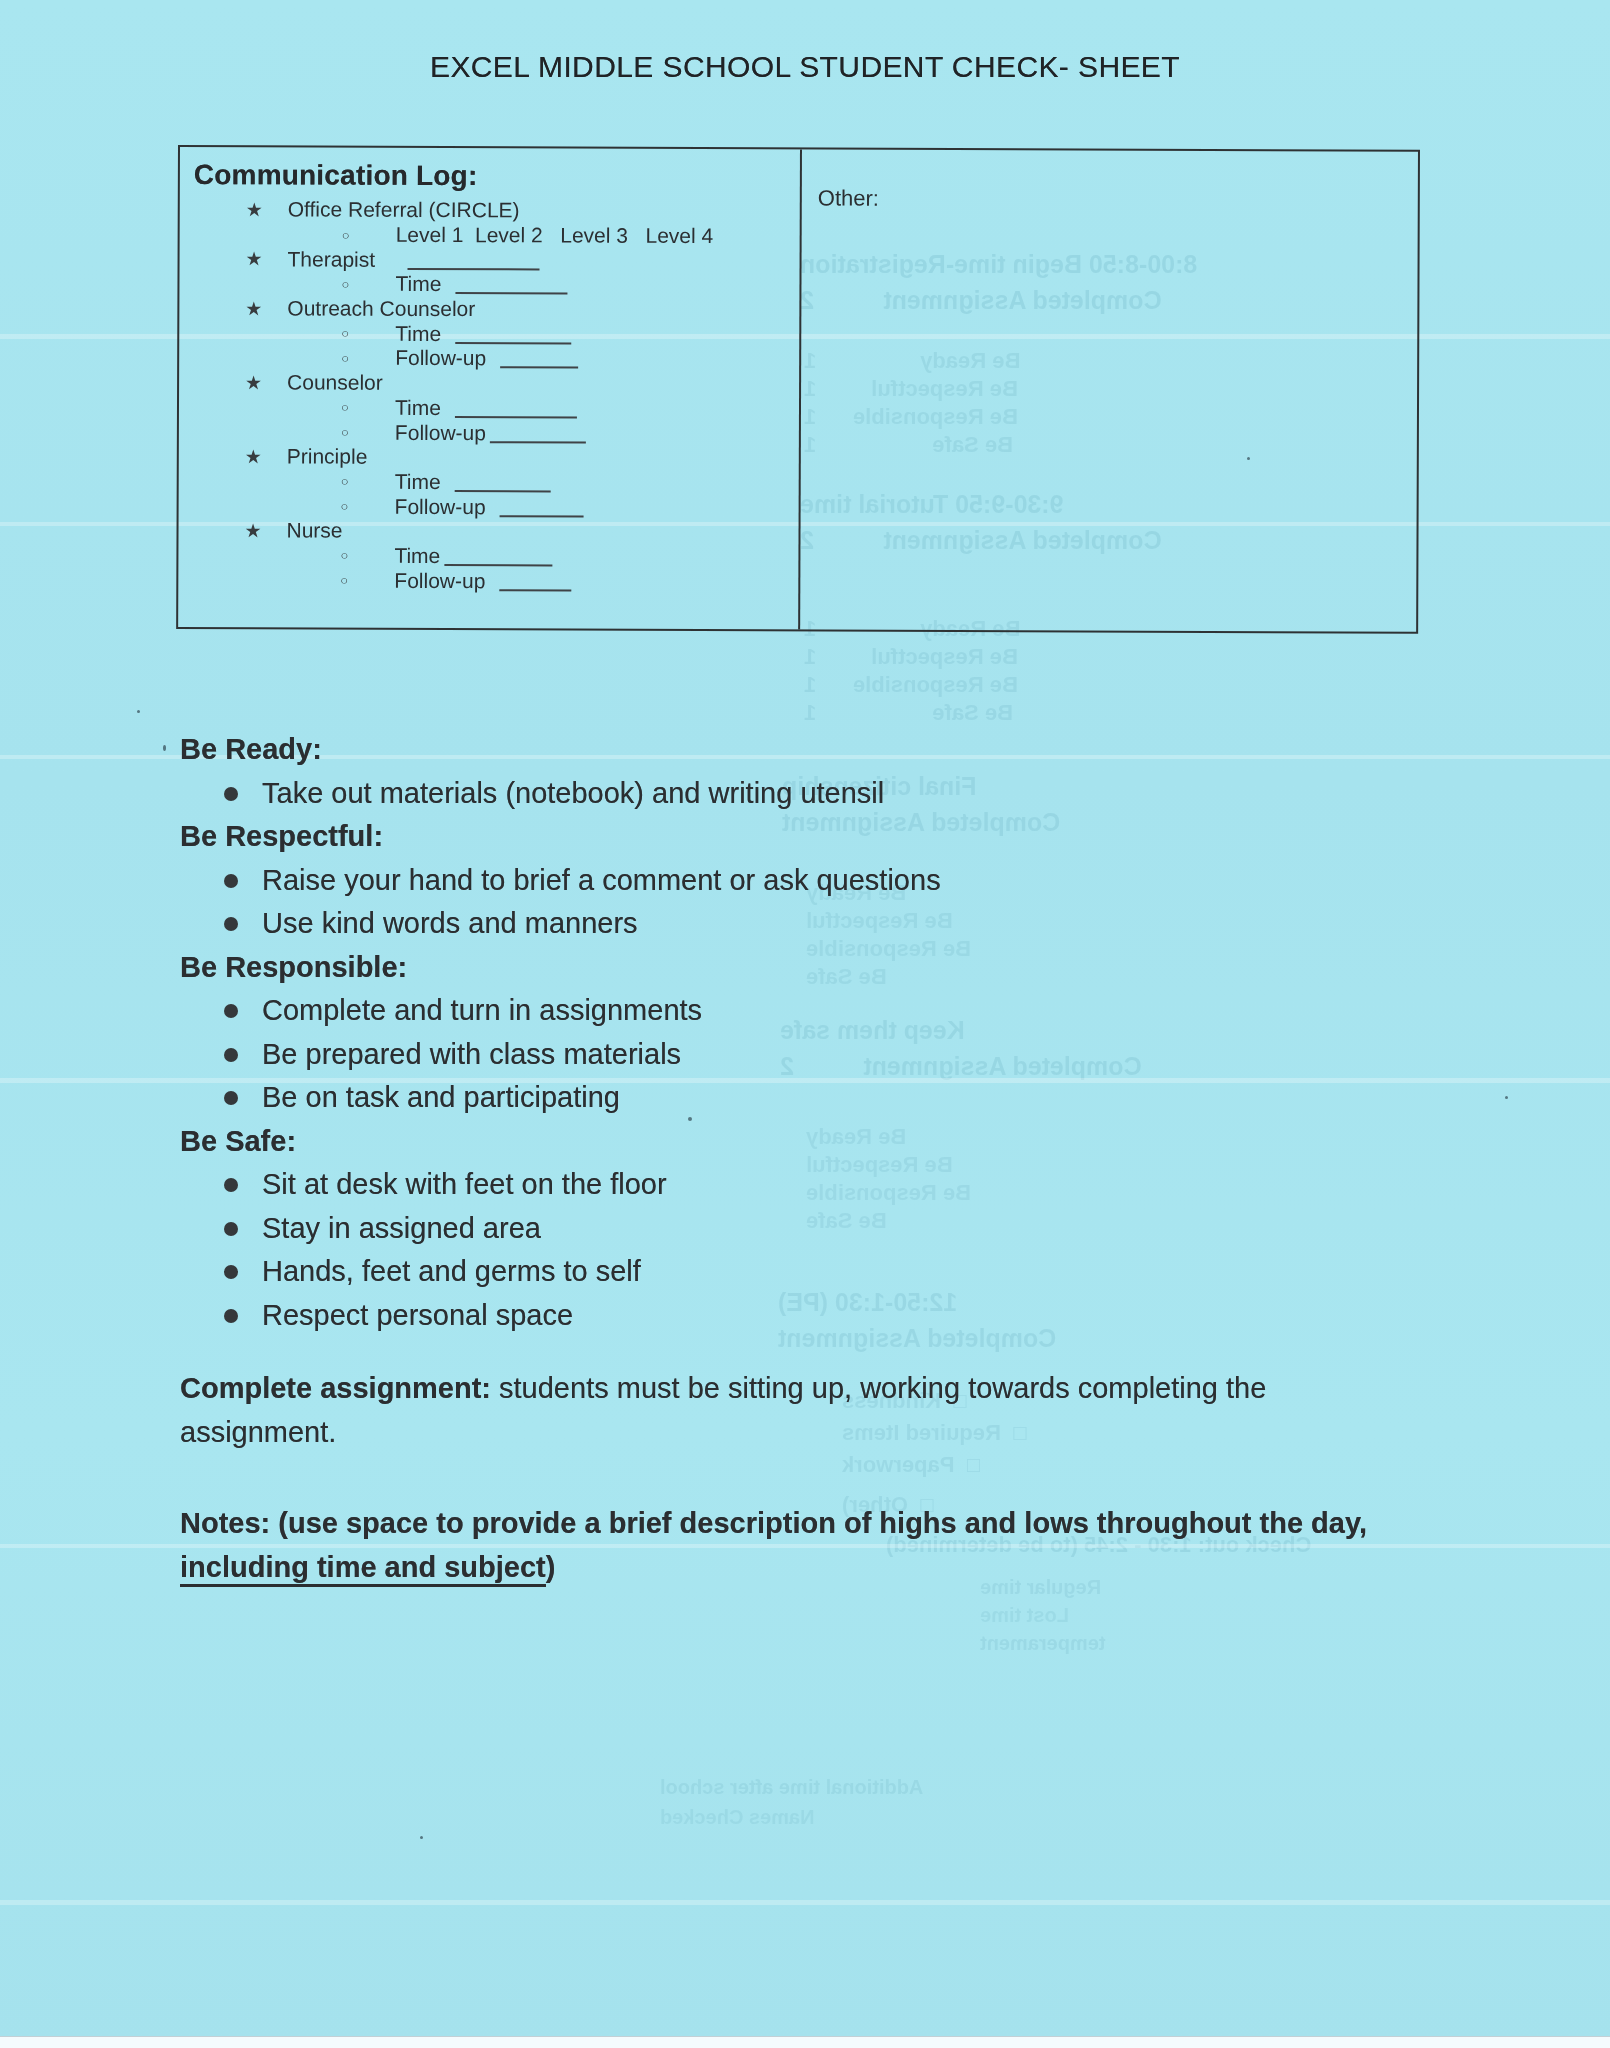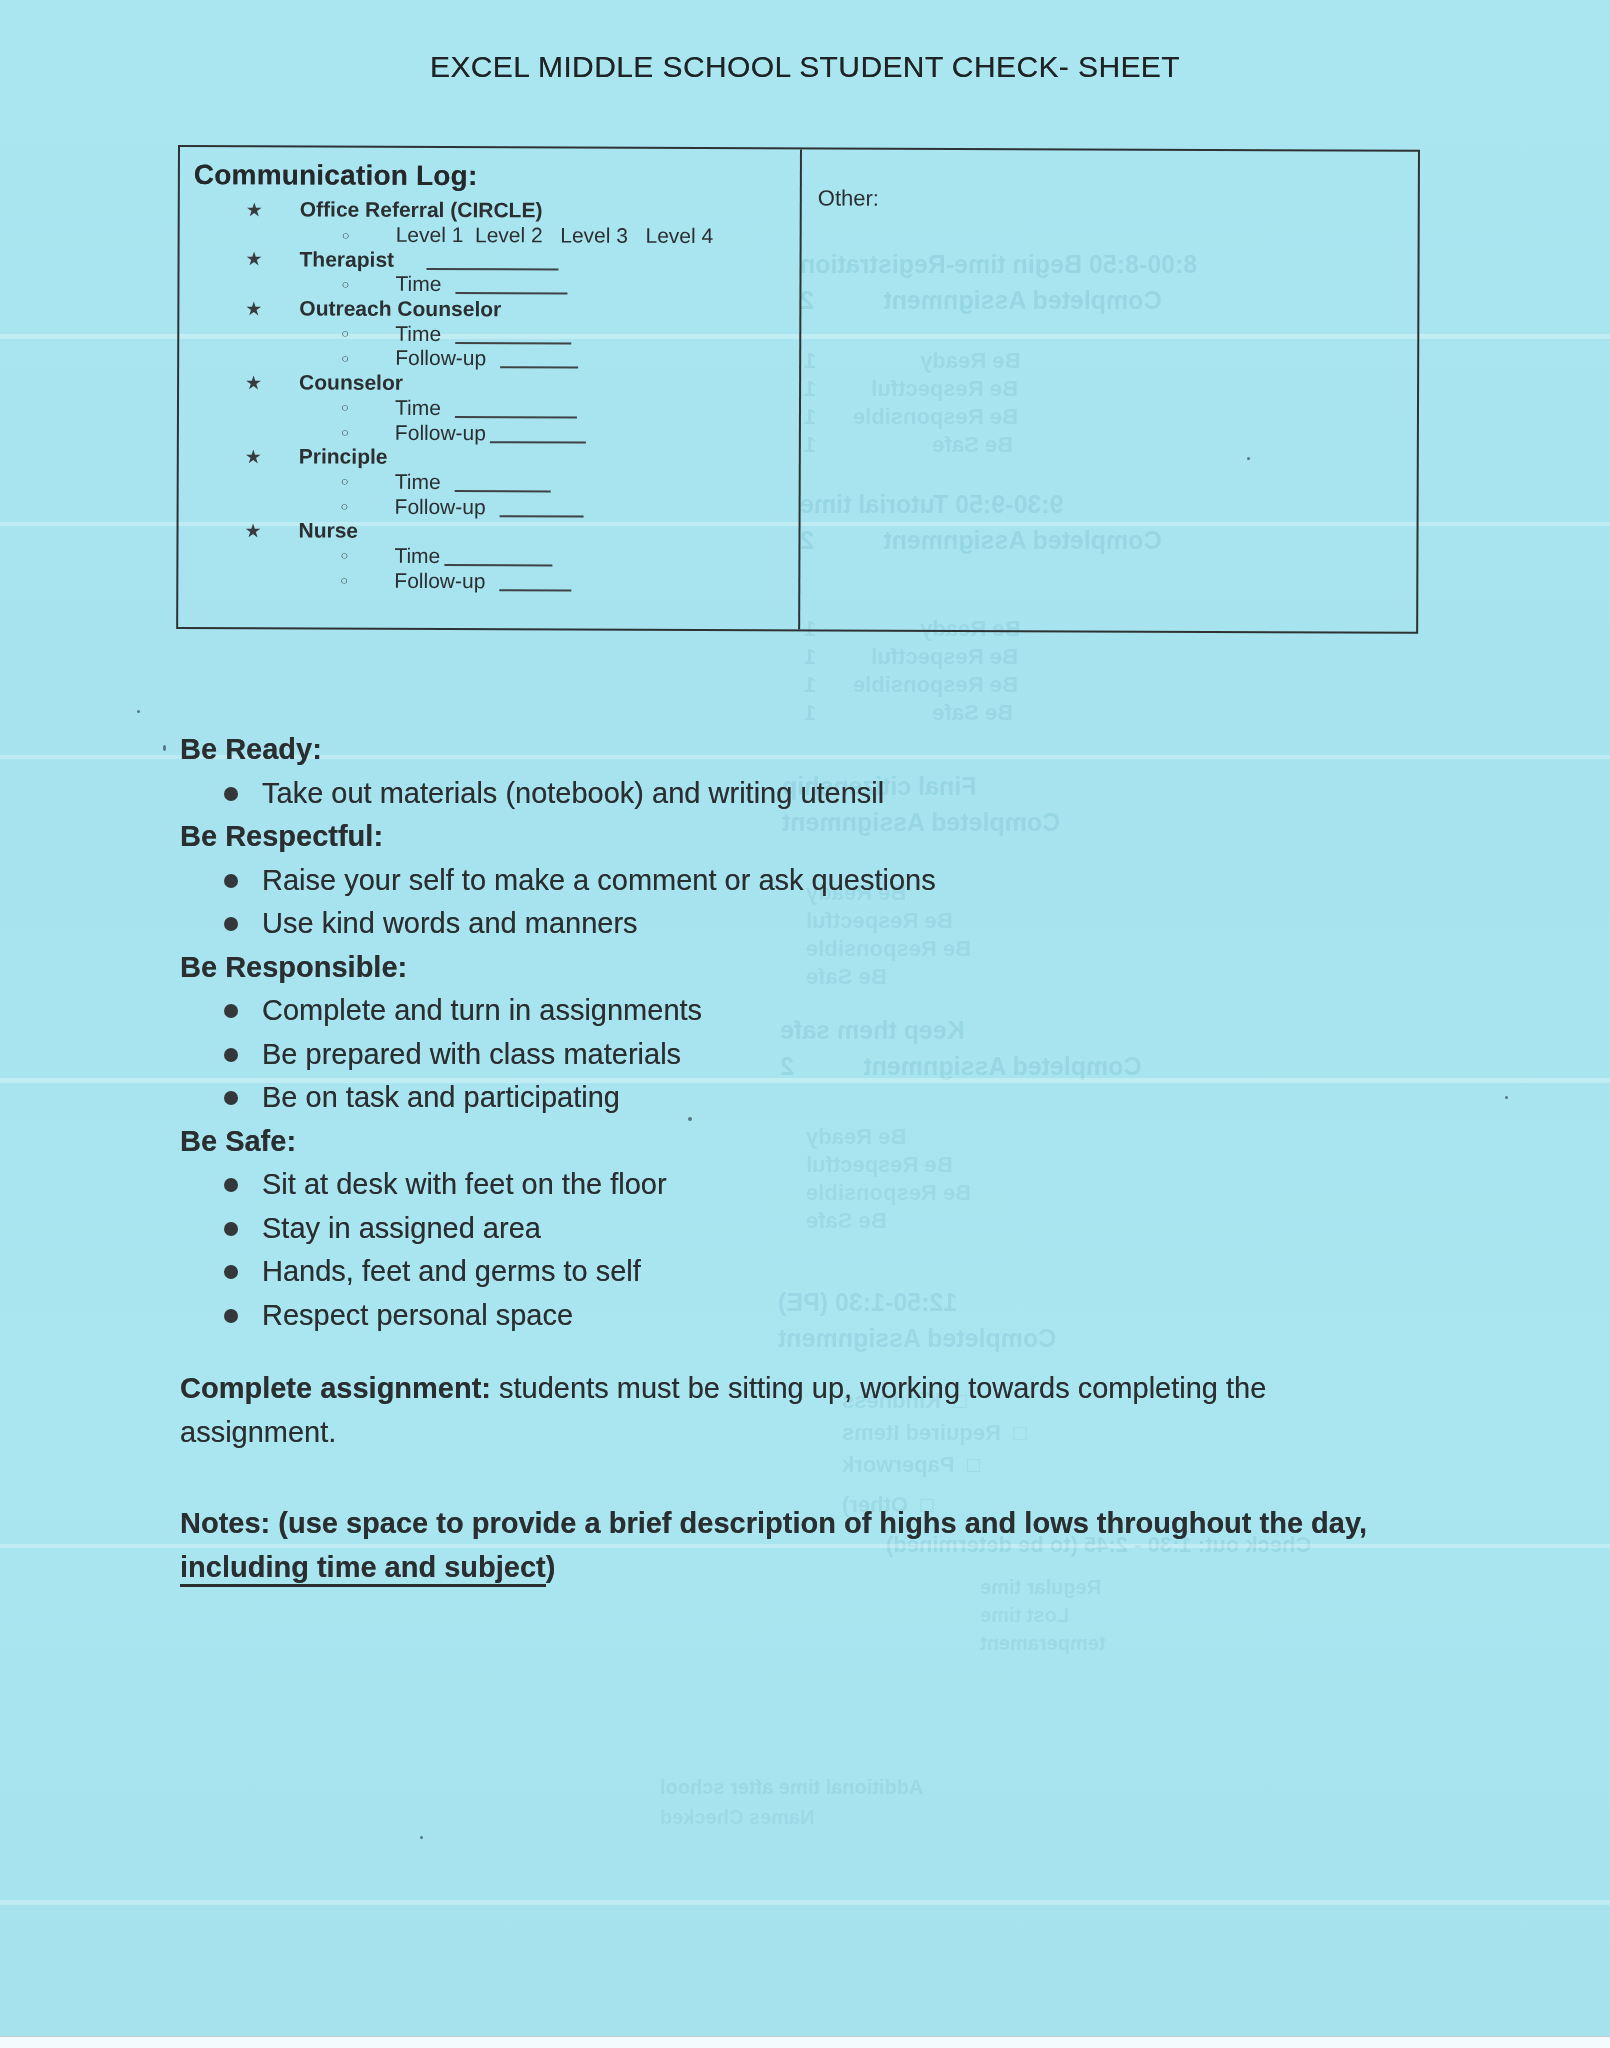--- a/index.html
+++ b/index.html
@@ -15,21 +15,21 @@
   .comm-box{position:absolute;left:178px;top:145px;width:1242px;height:484px;
             border:2px solid #2e3234;display:flex;box-sizing:border-box;
             transform:rotate(.22deg);transform-origin:left top;}
   .comm-left{width:622px;border-right:2px solid #2e3234;box-sizing:border-box;
              padding:12px 0 0 14px;color:#26292c;}
   .clog-heading{font-size:28px;font-weight:bold;margin-bottom:6px;letter-spacing:.2px;
                 text-shadow:0 0 .6px rgba(38,41,44,.7);}
   .clog-rows{font-size:21px;color:#2b2f32;}
   .row-star{display:flex;align-items:center;height:24.7px;padding-left:52px;}
   .row-star .star{width:30px;font-size:19px;color:#383c3f;line-height:1;}
-  .row-star .lbl{margin-left:24px;white-space:pre;font-weight:bold;}
+  .row-star .lbl{margin-left:12px;white-space:pre;}
   .row-sub{display:flex;align-items:center;height:24.7px;padding-left:148px;}
   .row-sub .circ{width:18px;font-size:13px;color:#34383b;line-height:1;}
   .row-sub .lbl{margin-left:36px;white-space:pre;}
   .blank{display:inline-block;height:12px;border-bottom:2px solid #3f4347;
          transform:translateY(3px);}
   .ml14{margin-left:14px;} .ml32{margin-left:32px;} .ml4{margin-left:4px;}
   .comm-right{flex:1;padding:36px 0 0 16px;font-size:22px;color:#2b2f32;box-sizing:border-box;}
   
   .rules{position:absolute;left:180px;top:728px;width:1200px;
          font-size:29px;line-height:43.5px;color:#2b2e31;
@@ -200,21 +200,21 @@
     <div class="comm-right">
       <span>Other:</span>
     </div>
   </div>
 
   <div class="rules">
     <div class="rule-heading">Be Ready:</div>
     <div class="rule-bullet">Take out materials (notebook) and writing utensil</div>
 
     <div class="rule-heading">Be Respectful:</div>
-    <div class="rule-bullet">Raise your self to make a comment or ask questions</div>
+    <div class="rule-bullet">Raise your hand to brief a comment or ask questions</div>
     <div class="rule-bullet">Use kind words and manners</div>
 
     <div class="rule-heading">Be Responsible:</div>
     <div class="rule-bullet">Complete and turn in assignments</div>
     <div class="rule-bullet">Be prepared with class materials</div>
     <div class="rule-bullet">Be on task and participating</div>
 
     <div class="rule-heading">Be Safe:</div>
     <div class="rule-bullet">Sit at desk with feet on the floor</div>
     <div class="rule-bullet">Stay in assigned area</div>

